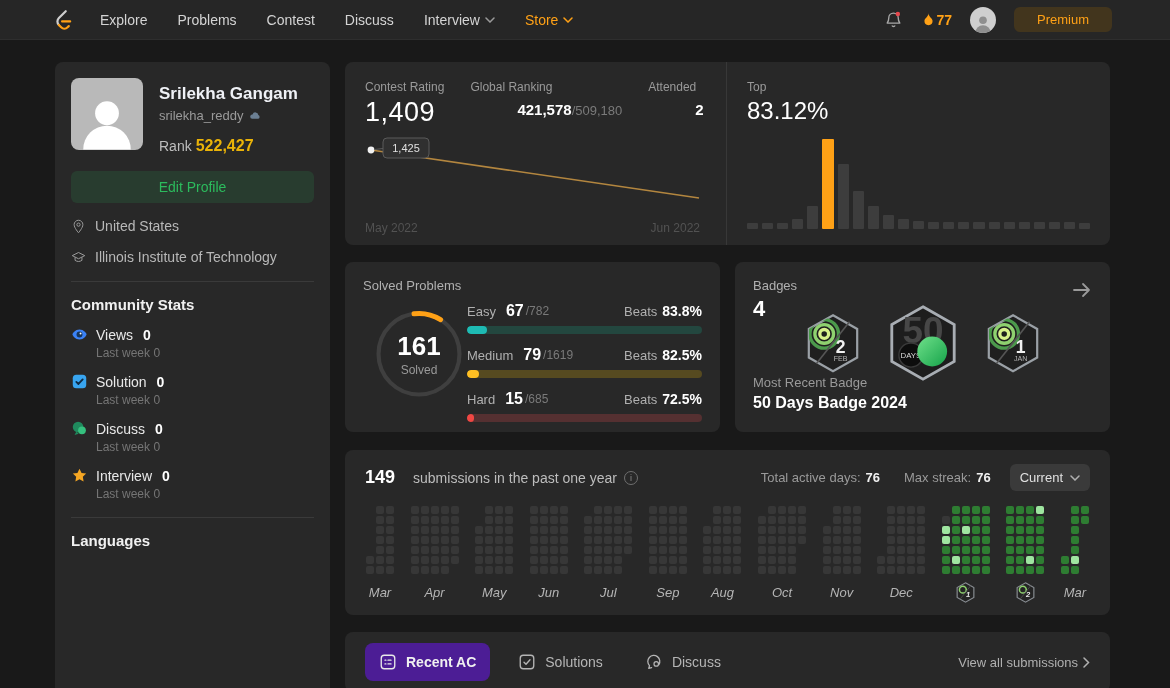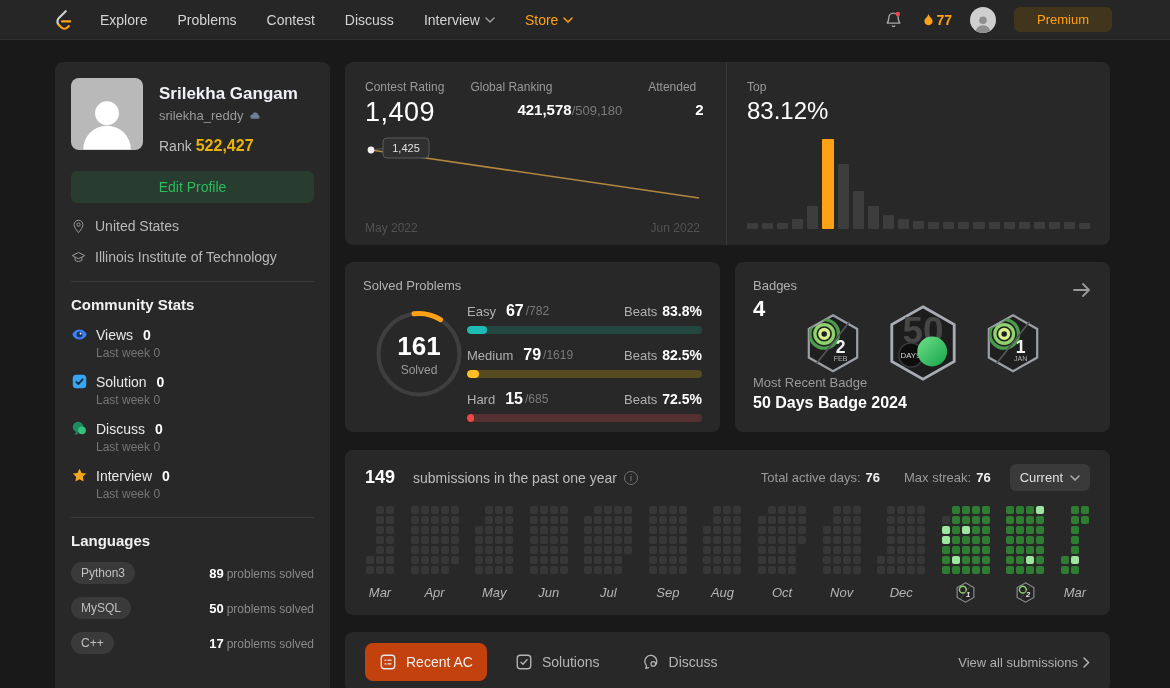--- a/index.html
+++ b/index.html
@@ -112,21 +112,21 @@
   .hm-cell { width:8px; height:8px; border-radius:2px; margin:1px; }
   .hm-cell.l0 { background:#373737; }
   .hm-cell.l1 { background:#2e7d32; }
   .hm-cell.l2 { background:#9fe6a0; }
   .hm-cell.empty { background:transparent; }
   .hm-label { margin-top:7px; height:20px; font-size:13px; color:#b5b5b5; display:flex; align-items:center; }
 
   
   .tabs-card { left:345px; top:632px; width:765px; height:60px; padding:0 20px; display:flex; align-items:center; }
   .tab { display:flex; align-items:center; gap:9px; font-size:14px; color:#b5b5b5; padding:10px 14px; border-radius:8px; cursor:pointer; margin-right:14px; }
-  .tab.active { background:#c2410c; color:#f0f0f0; font-weight:normal; }
+  .tab.active { background:#4c1d95; color:#f0f0f0; font-weight:bold; }
   .view-all { margin-left:auto; display:flex; align-items:center; gap:5px; font-size:13px; color:#b0b0b0; cursor:pointer; }
 </style>
 </head>
 <body>
 
 <header class="nav">
   <div class="nav-left">
     <span class="logo">
       <svg width="22" height="22" viewBox="0 0 24 24" fill="none">
         <path d="M15 2.5 L7.5 9.8 C5.4 11.9 5.4 15.4 7.5 17.5" stroke="#cfcfcf" stroke-width="2.4" stroke-linecap="round"></path>
@@ -276,34 +276,20 @@
           </span>
           <span>Interview</span>
           <b>0</b>
         </div>
         <div class="stat-sub"><span>Last week</span> <span>0</span></div>
       </div>
     </div>
 
   <div class="divider"></div>
   <div class="sec-title">Languages</div>
-  <div>
-      <div class="lang-row">
-        <span class="lang-pill">Python3</span>
-        <span class="lang-right"><b>89</b>problems solved</span>
-      </div>
-      <div class="lang-row">
-        <span class="lang-pill">MySQL</span>
-        <span class="lang-right"><b>50</b>problems solved</span>
-      </div>
-      <div class="lang-row">
-        <span class="lang-pill">C++</span>
-        <span class="lang-right"><b>17</b>problems solved</span>
-      </div>
-    </div>
 </aside>
 
 <section class="card top-card">
   <div class="tc-left">
     <div class="tc-stats">
       <div>
         <div class="tc-label">Contest Rating</div>
         <div class="tc-rating">1,409</div>
       </div>
       <div>

